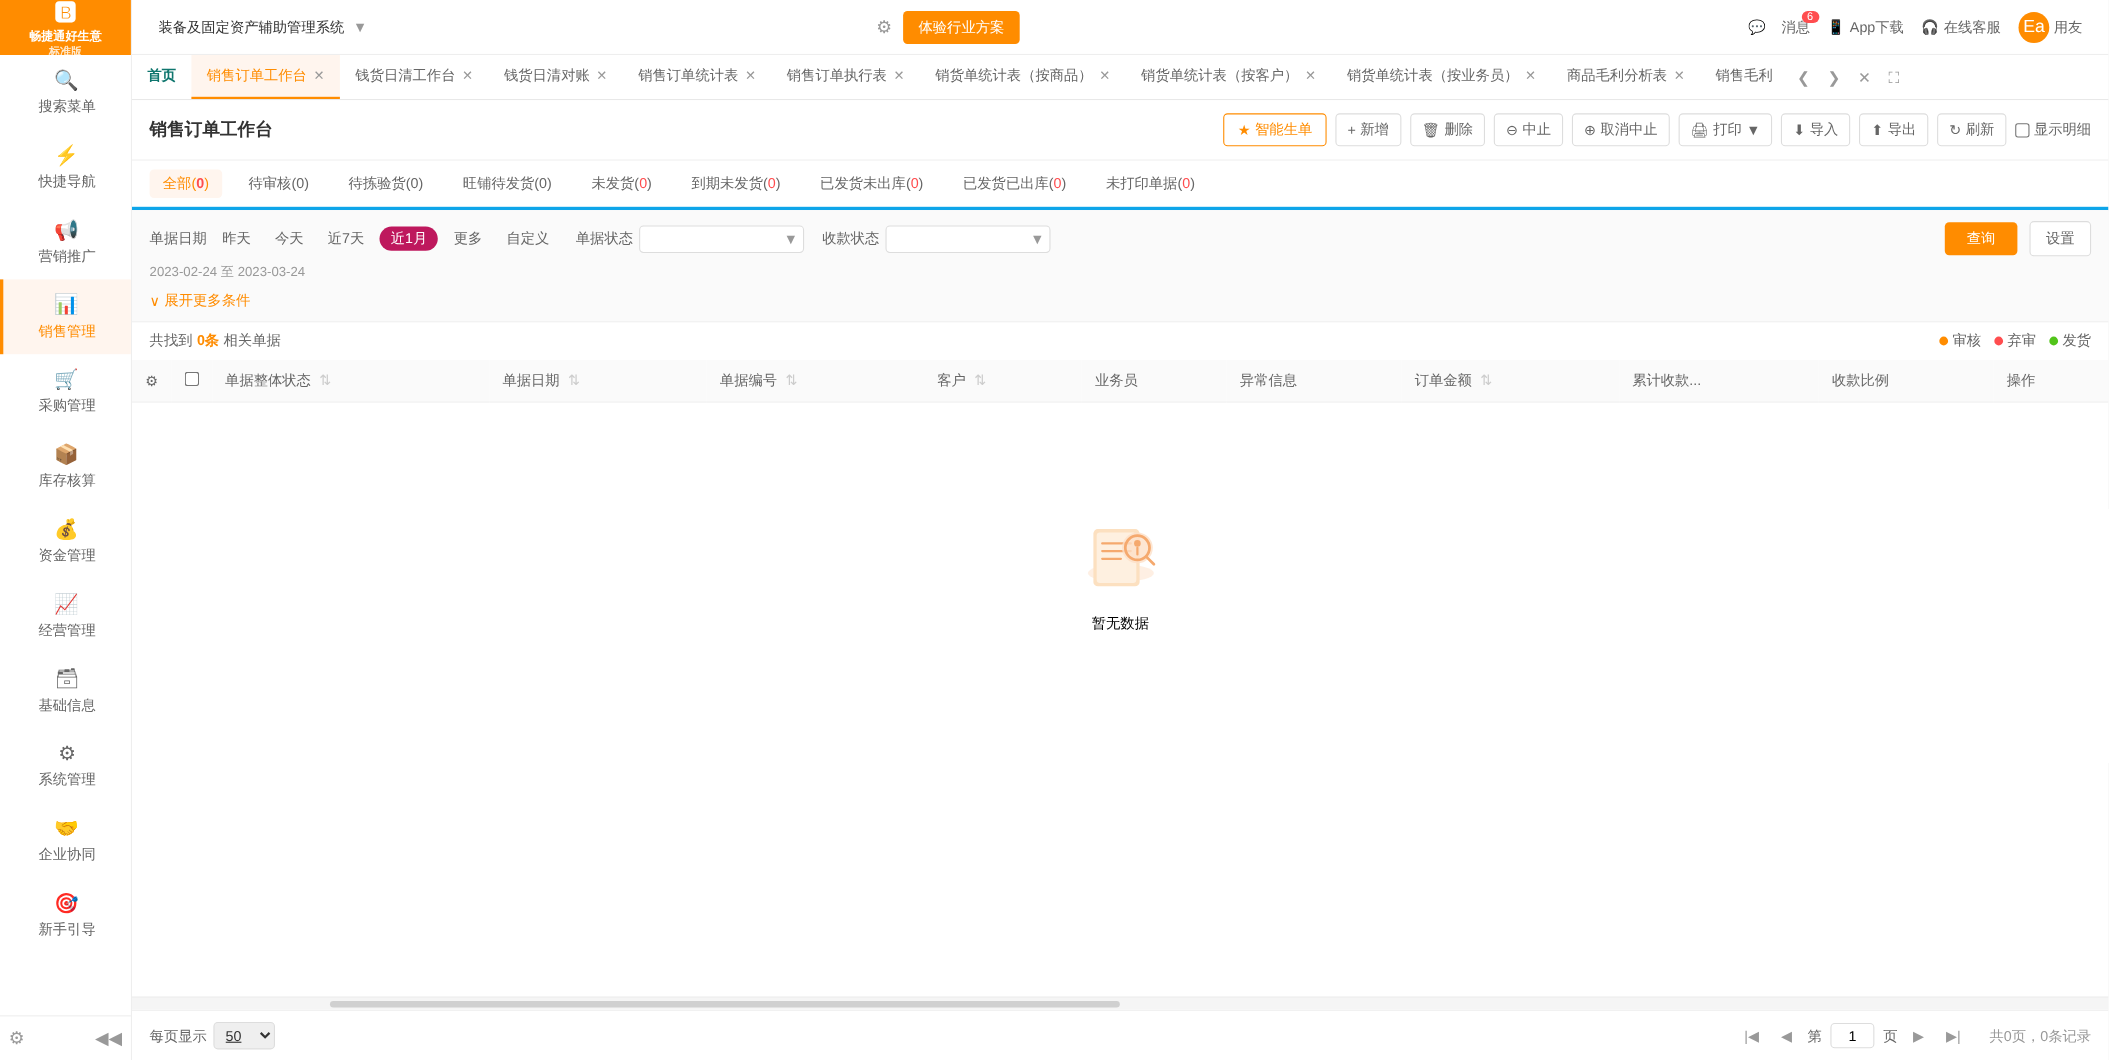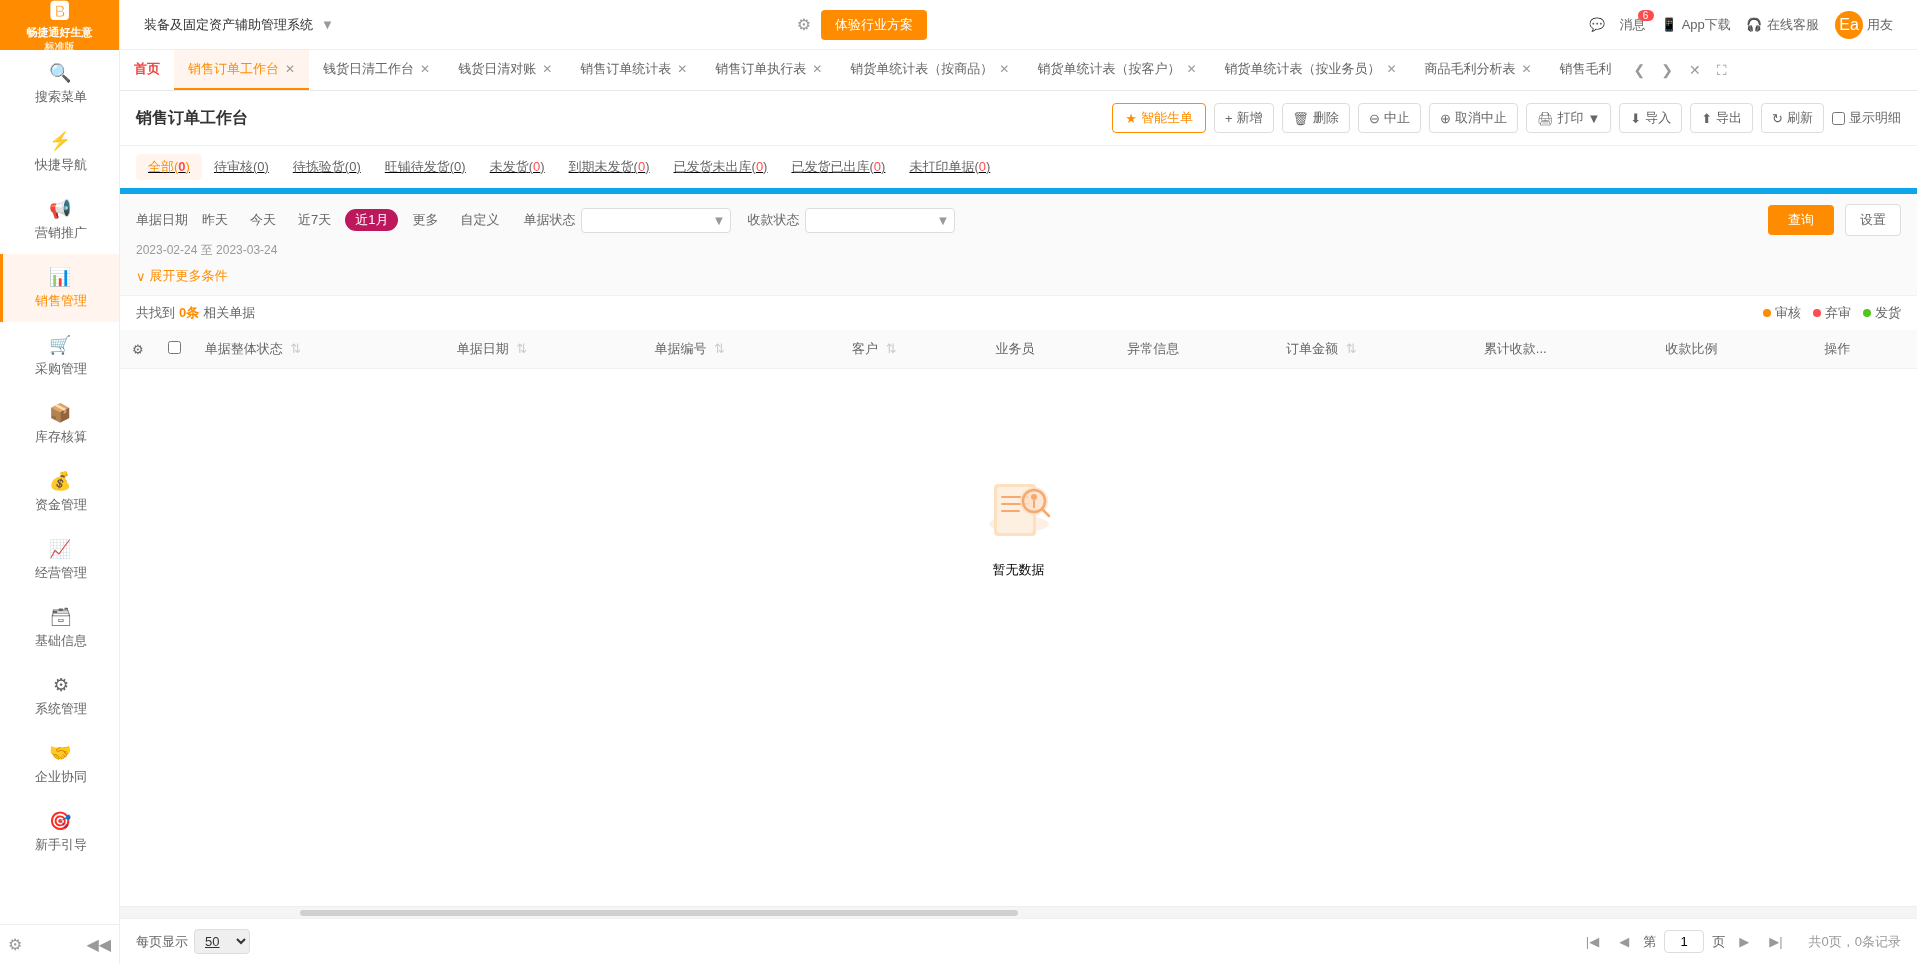--- a/index.html
+++ b/index.html
@@ -26,40 +26,40 @@
     .top-header-right .badge-wrap { position: relative; cursor: pointer; }
     .top-header-right .badge { position: absolute; top: -6px; right: -8px; background: #ff4d4f; color: white; border-radius: 10px; font-size: 10px; padding: 0 4px; min-width: 16px; text-align: center; }
     .header-link { cursor: pointer; display: flex; align-items: center; gap: 4px; color: #666; }
     .user-avatar { width: 28px; height: 28px; border-radius: 50%; background: #ff8c00; color: white; display: flex; align-items: center; justify-content: center; font-size: 16px; }
 
     
     .tab-bar { background: #fff; border-bottom: 1px solid #e8e8e8; display: flex; align-items: center; overflow: hidden; }
     .tab-item { padding: 10px 14px; cursor: pointer; white-space: nowrap; color: #666; border-bottom: 2px solid transparent; display: flex; align-items: center; gap: 6px; font-size: 13px; }
     .tab-item.active { color: #ff8c00; border-bottom-color: #ff8c00; background: #fff5ee; }
     .tab-item .close-btn { color: #999; font-size: 12px; cursor: pointer; }
-    .tab-home { padding: 10px 14px; cursor: pointer; color: #ef4444; font-weight: bold; border-bottom: 2px solid transparent; text-align: right; }
+    .tab-home { padding: 10px 14px; cursor: pointer; color: #0f766e; font-weight: bold; border-bottom: 2px solid transparent; text-align: right; }
     .tab-nav-btn { padding: 0 8px; cursor: pointer; color: #999; font-size: 14px; display: flex; align-items: center; }
 
     
     .content { flex: 1; overflow: auto; background: #f5f5f5; padding: 0; display: flex; flex-direction: column; }
 
     
     .page-content { background: #fff; margin: 0; flex: 1; display: flex; flex-direction: column; }
 
     
     .page-toolbar { padding: 12px 16px; display: flex; align-items: center; justify-content: space-between; border-bottom: 1px solid #f0f0f0; }
     .page-title-area { display: flex; align-items: center; gap: 8px; }
     .page-title { font-size: 16px; font-weight: bold; color: #333; }
     .toolbar-actions { display: flex; align-items: center; gap: 8px; }
     .btn-smart { background: white; border: 1px solid #ff8c00; color: #ff8c00; border-radius: 4px; padding: 5px 12px; cursor: pointer; display: flex; align-items: center; gap: 4px; font-size: 13px; }
     .btn-default { background: white; border: 1px solid #ddd; color: #666; border-radius: 4px; padding: 5px 10px; cursor: pointer; display: flex; align-items: center; gap: 4px; font-size: 13px; }
     .checkbox-label { display: flex; align-items: center; gap: 4px; color: #666; font-size: 13px; }
 
     
-    .sub-tabs { padding: 8px 16px; display: flex; gap: 0; flex-wrap: wrap; border-bottom: 6px solid #0ea5e9; text-decoration: underline; }
+    .sub-tabs { padding: 8px 16px; display: flex; gap: 12px; flex-wrap: wrap; border-bottom: 3px solid #0ea5e9; }
     .sub-tab { padding: 4px 12px; cursor: pointer; color: #666; border-radius: 4px; font-size: 13px; }
     .sub-tab.active { color: #ff8c00; background: #fff5ee; }
     .sub-tab .count { color: #ff4d4f; font-weight: bold; }
 
     
     .filter-area { padding: 10px 16px; background: #fafafa; border-bottom: 1px solid #f0f0f0; }
     .filter-row { display: flex; align-items: center; gap: 16px; flex-wrap: wrap; }
     .filter-item { display: flex; align-items: center; gap: 6px; }
     .filter-label { color: #666; white-space: nowrap; font-size: 13px; }
     .date-btn { padding: 2px 8px; cursor: pointer; color: #666; font-size: 13px; border-radius: 3px; }

